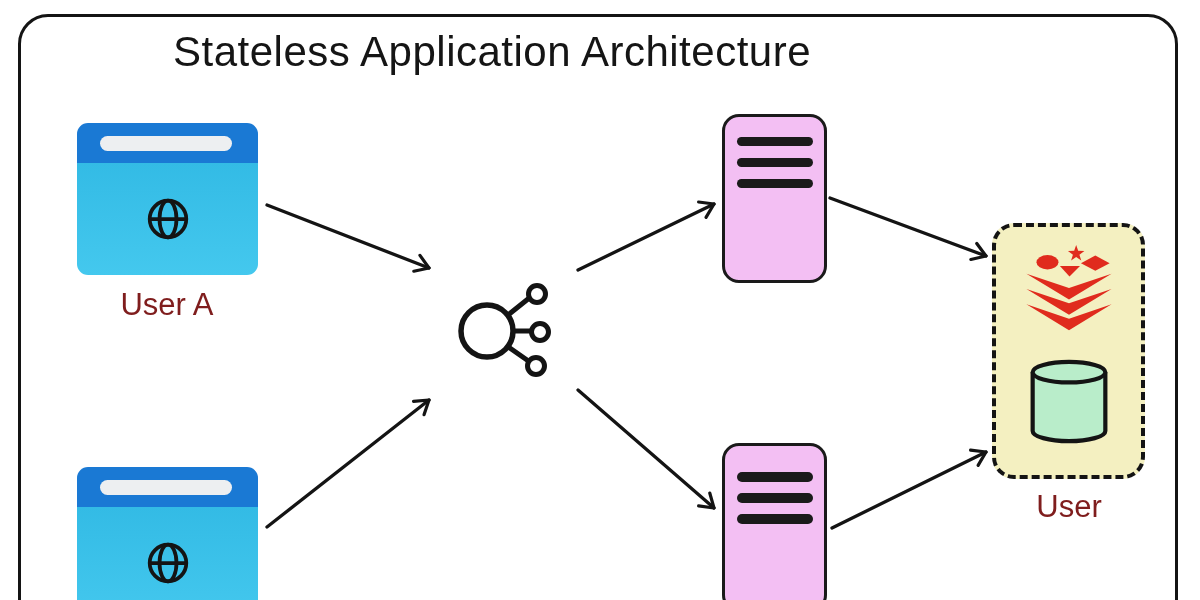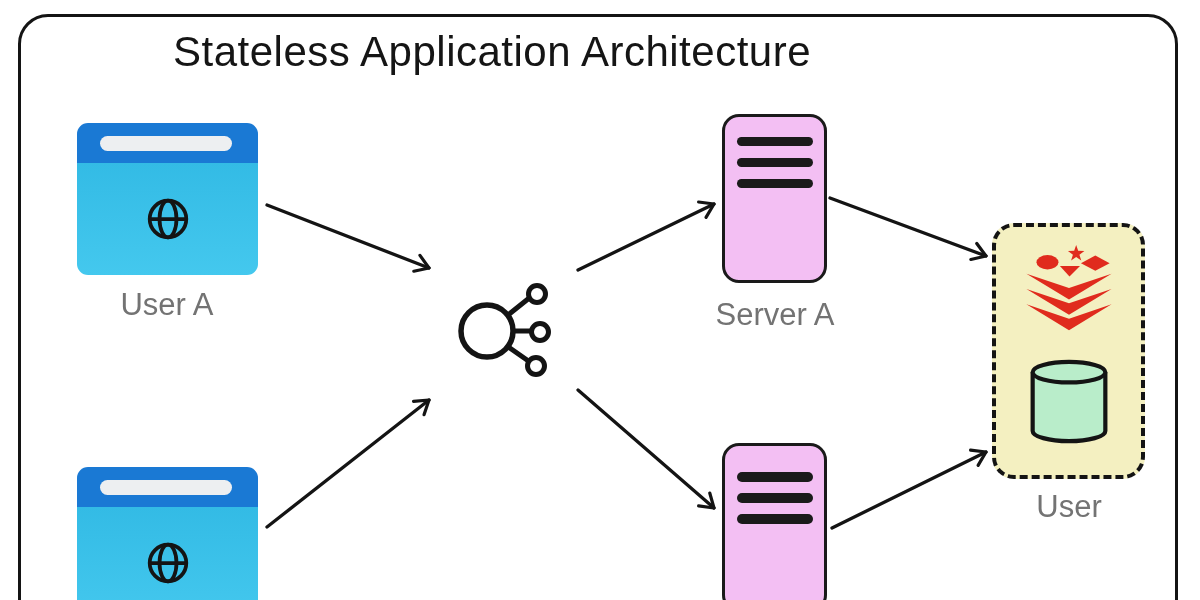--- a/index.html
+++ b/index.html
@@ -10,21 +10,21 @@
   .frame{
     position:absolute;left:18px;top:14px;width:1160px;height:650px;
     border:3.5px solid #141414;border-radius:30px;box-sizing:border-box;
   }
   .title{
     position:absolute;left:0;top:28px;width:984px;text-align:center;
     font-size:42px;letter-spacing:.5px;color:#151515;white-space:nowrap;
   }
   .node-label{
     position:absolute;transform:translateX(-50%);font-size:31px;
-    white-space:nowrap;color:#737373;
+    white-space:nowrap;color:#7f1d1d;
   }
   
   .browser{position:absolute;width:181px;height:152px;border-radius:11px;overflow:hidden;}
   .browser-top{height:40px;background:var(--browser-top,#1a79d4);position:relative;}
   .address-bar{position:absolute;left:23px;top:13px;width:132px;height:15px;border-radius:8px;background:var(--browser-address,#edeff1);}
   .browser-body{height:112px;background:linear-gradient(180deg,var(--browser-body-top,#33bbe5),var(--browser-body-bottom,#44c8ee));display:flex;align-items:center;justify-content:center;}
   
   .server{
     position:absolute;width:105px;height:169px;background:var(--server-fill,#f3bff3);
     border:3.5px solid #1a1a1a;border-radius:17px;box-sizing:border-box;
@@ -106,21 +106,20 @@
       <circle cx="90" cy="60" r="8.5" stroke-width="5" fill="#ffffff"></circle>
       <circle cx="86" cy="94" r="8.5" stroke-width="5" fill="#ffffff"></circle>
     </g>
   </svg>
 
   <div class="server" style="left:722px;top:114px;">
     <div class="bar"></div>
     <div class="bar"></div>
     <div class="bar"></div>
   </div>
-  <div class="node-label" style="left:775px;top:297px;">Server A</div>
 
   <div class="server server-b" style="left:722px;top:443px;">
     <div class="bar"></div>
     <div class="bar"></div>
     <div class="bar"></div>
   </div>
 
   <div class="state-box">
     <svg class="redis-svg" width="94" height="88" viewBox="0 0 93 92">
       <g fill="var(--redis-red,#e02b1d)">

